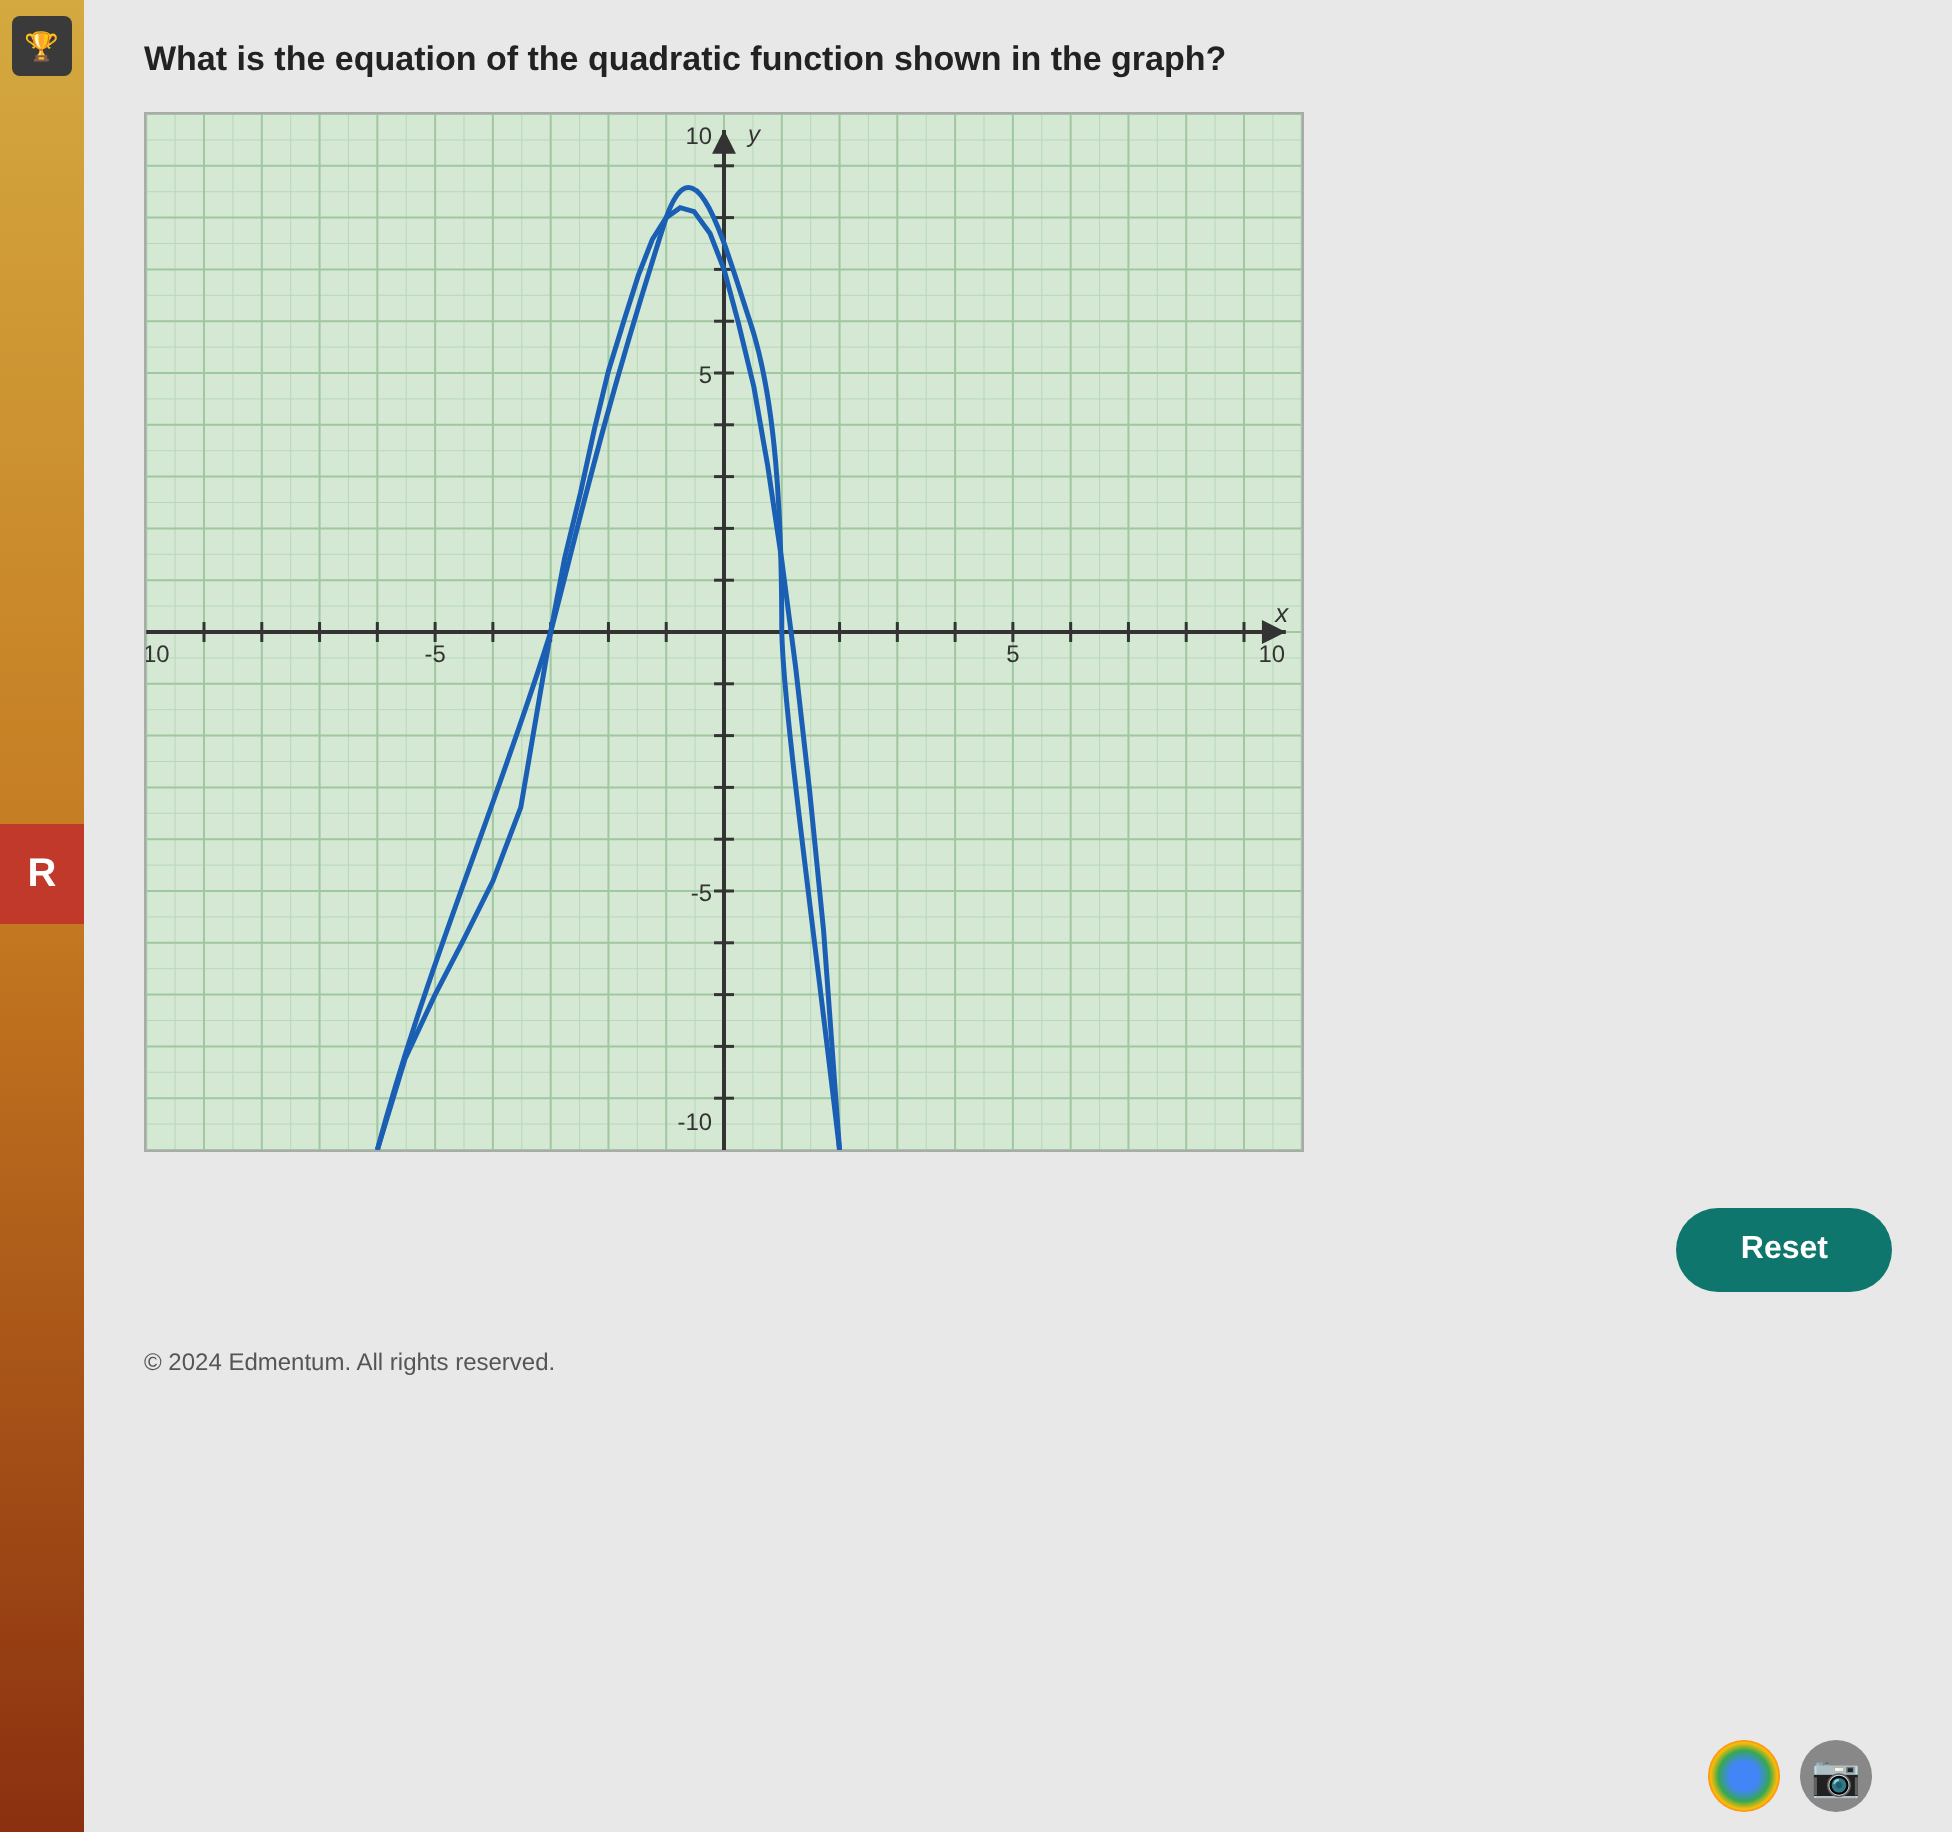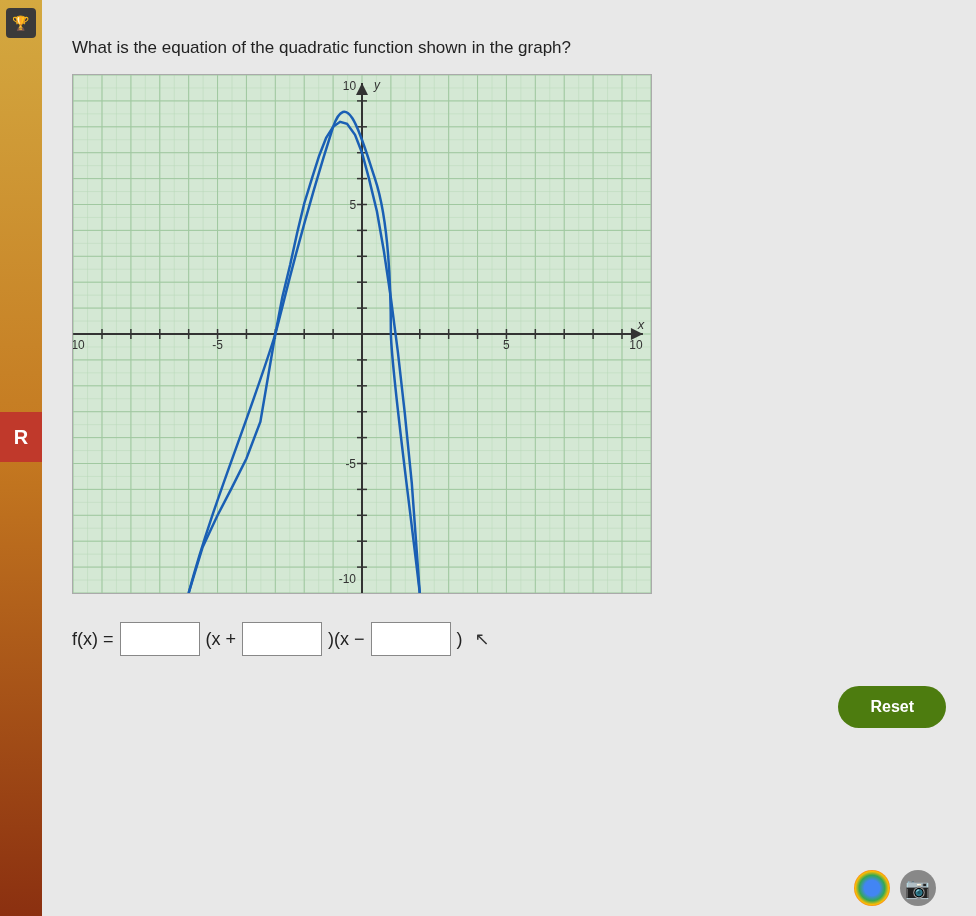--- a/index.html
+++ b/index.html
@@ -64,22 +64,21 @@
       flex: 1;
       background: #e8e8e8;
       display: flex;
       flex-direction: column;
       padding: 20px 30px 20px 30px;
     }
     .question-title {
       font-size: 17px;
       color: #222;
       margin-bottom: 16px;
-      font-weight: normal;
-      margin-top: 18px;
+      font-weight: bold;
     }
     .graph-area {
       background: #d8e8d8;
       border: 1px solid #aaa;
       width: 580px;
       height: 520px;
       position: relative;
       margin-bottom: 28px;
     }
     .graph-area svg {
@@ -111,21 +110,21 @@
       color: #333;
       margin-left: 6px;
     }
     .buttons-row {
       display: flex;
       justify-content: flex-end;
       gap: 16px;
       margin-bottom: 20px;
     }
     .btn-reset {
-      background: #4d7c0f;
+      background: #0f766e;
       color: white;
       border: none;
       border-radius: 22px;
       padding: 12px 32px;
       font-size: 16px;
       font-weight: bold;
       cursor: pointer;
       min-width: 100px;
     }
     .btn-next {
@@ -429,34 +428,27 @@
             312,177
             319,224
             326,278
             333,340
             340,410
             348,520
           " fill="none" stroke="#1a5fb4" stroke-width="2.5"></polyline>
       </svg>
     </div>
 
-    <div class="answer-row">
-      <span>f(x) =</span>
-      <input class="answer-box" type="text" value="" style="">
-      <span>(x +</span>
-      <input class="answer-box" type="text" value="" style="">
-      <span>)(x −</span>
-      <input class="answer-box" type="text" value="" style="">
-      <span>)</span>
-      <span class="cursor-icon">↖</span>
-    </div>
 
     <div class="buttons-row">
       <button class="btn-reset">Reset</button>
     </div>
 
+    <div class="footer">
+      <span>© 2024 Edmentum. All rights reserved.</span>
+    </div>
 
     <div class="taskbar-icons">
       <div class="taskbar-icon chrome"></div>
       <div class="taskbar-icon camera">📷</div>
     </div>
   </div>
 </div>
 
 </body></html>

